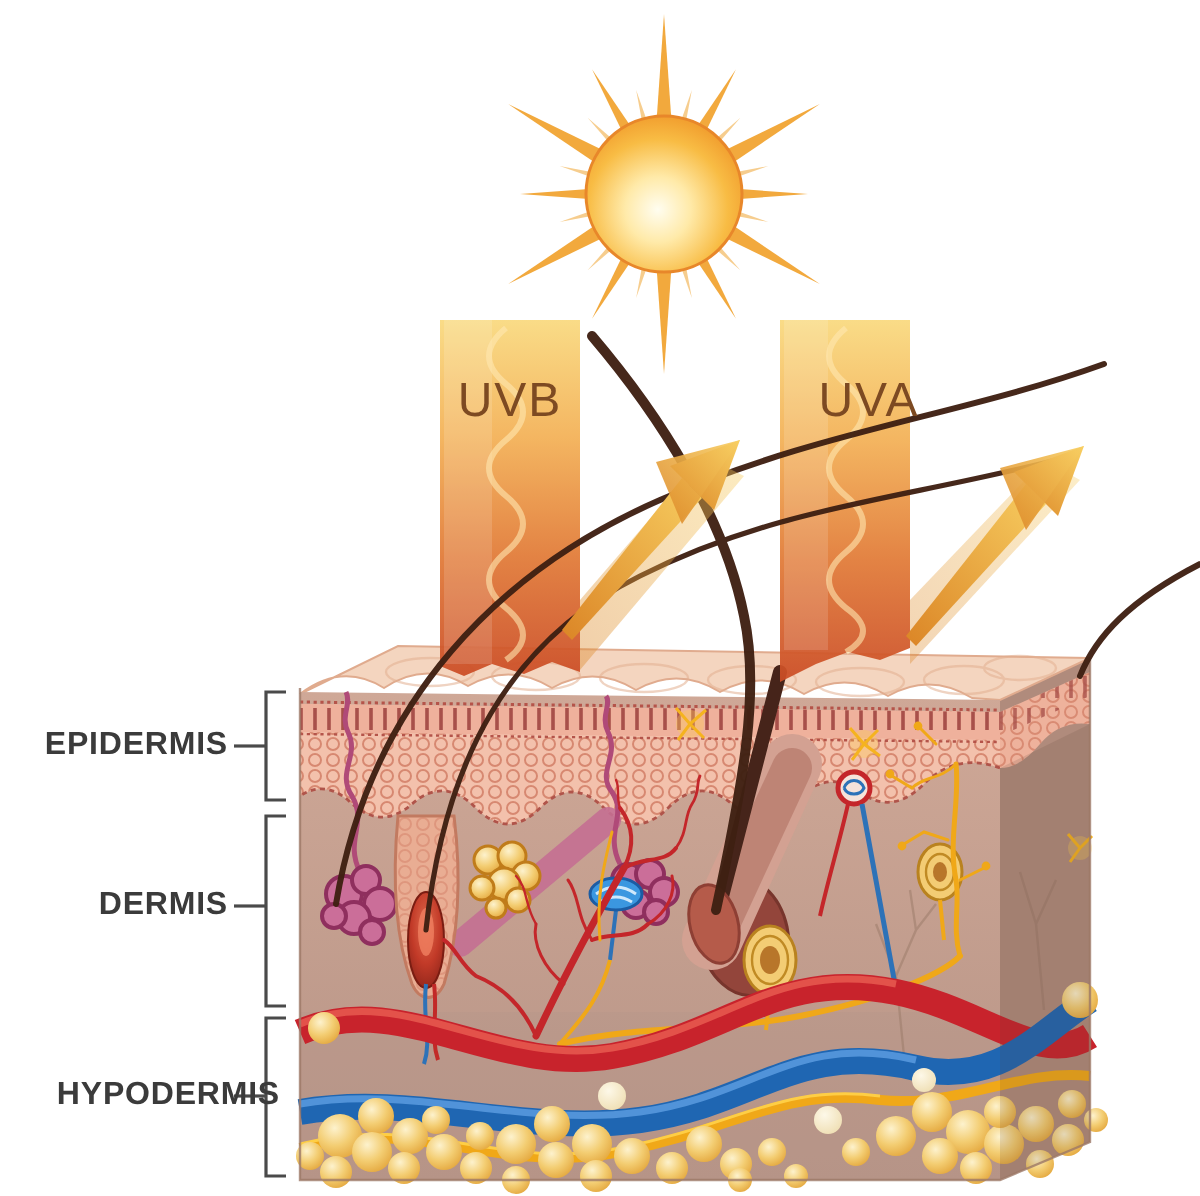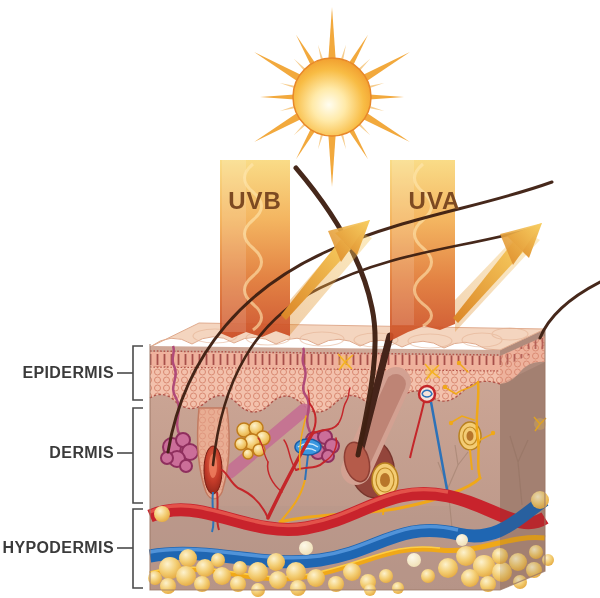--- a/index.html
+++ b/index.html
@@ -8,23 +8,23 @@
     font-family:"Liberation Sans",sans-serif;overflow:hidden;
   }
   .stage svg{position:absolute;left:0;top:0;}
   .layer-label{
     position:absolute;left:0;width:114px;text-align:right;
     font-size:16px;font-weight:600;color:#3b3b3b;letter-spacing:.4px;
     line-height:18px;white-space:nowrap;
   }
   #lbl-epidermis{top:364px;}
   #lbl-dermis{top:444px;}
-  #lbl-hypodermis{top:539px;}
+  #lbl-hypodermis{top:539px;padding-left:26px;}
   .uv-label{
-    position:absolute;text-align:center;font-size:24px;font-weight:700;
+    position:absolute;text-align:center;font-size:24px;font-weight:400;
     color:#7d4a22;letter-spacing:1px;line-height:26px;
   }
   #lbl-uvb{left:220px;width:70px;top:188px;}
   #lbl-uva{left:390px;width:65px;top:188px;padding-left:12px;}
 </style>
 </head>
 <body>
 
 <div class="stage">
 

